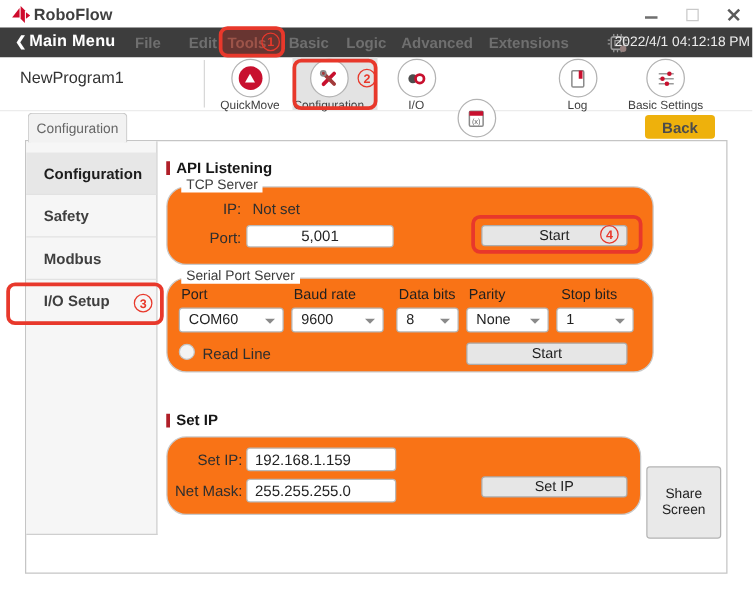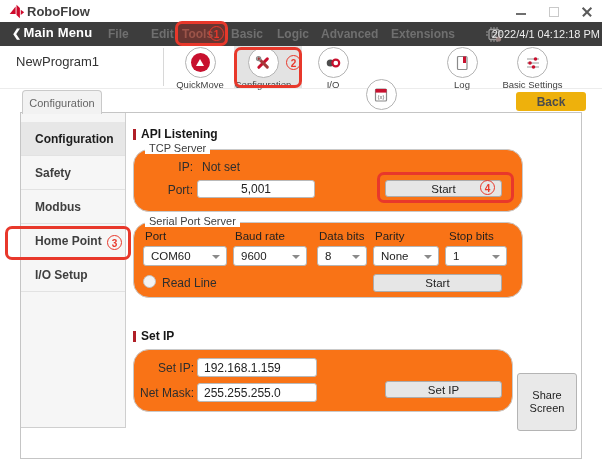--- a/index.html
+++ b/index.html
@@ -29,21 +29,21 @@
   .tool{top:47px;text-align:center;}
   .circ{width:29px;height:29px;border:1px solid #b3b3b3;border-radius:50%;margin:0 auto;
         background:#fff;display:flex;align-items:center;justify-content:center;}
   .tlabel{font-size:9.5px;color:#3f3f3f;margin-top:1px;white-space:nowrap;}
   .qm-inner{width:19px;height:19px;border-radius:50%;background:#c8102e;display:flex;align-items:center;justify-content:center;}
   .qm-tri{width:0;height:0;border-left:4px solid transparent;border-right:4px solid transparent;border-bottom:7px solid #fff;}
   
   .tab{left:22px;top:90px;width:80px;height:24px;background:#f2f2f2;border:1px solid #c9c9c9;
        border-bottom:none;border-radius:4px 4px 0 0;font-size:11px;color:#666;
        display:flex;align-items:center;justify-content:center;z-index:3;}
-  .backbtn{left:516px;top:92px;width:70px;height:19px;background:#eeb10c;border:none;border-radius:3px;
+  .backbtn{left:516px;top:92px;width:56px;height:19px;background:#eeb10c;border:none;border-radius:3px;
        font-size:12px;font-weight:bold;color:#4c4c4c;font-family:"Liberation Sans",sans-serif;z-index:3;}
   
   .panel{left:20px;top:112px;width:562px;height:347px;border:1.5px solid #c5c5c5;background:#fff;z-index:1;}
   .sidebar{left:21px;top:113px;width:105px;height:315px;background:#f6f6f6;
            border-right:1px solid #cfcfcf;border-bottom:1px solid #cfcfcf;z-index:2;padding-top:9px;}
   .sitem{position:relative;height:34px;line-height:34px;padding-left:14px;font-size:12px;
          font-weight:bold;color:#3f3f3f;border-bottom:1px solid #e2e2e2;cursor:pointer;box-sizing:border-box;}
   .sitem.first{background:#e7e7e7;color:#1d1d1d;}
   .sitem.active .selbar{position:absolute;left:0;top:0;width:4px;height:100%;background:#7b2a26;}
   
@@ -178,21 +178,20 @@
 
 <div class="abs tab">Configuration</div>
 <button class="abs backbtn">Back</button>
 
 <div class="abs panel"></div>
 
 <div class="abs sidebar">
   <div class="sitem first">Configuration</div>
   <div class="sitem">Safety</div>
   <div class="sitem">Modbus</div>
-  <div class="sitem">Home Point</div>
   <div class="sitem">I/O Setup</div>
 </div>
 
 <div class="abs sechead" style="left:133px;top:127px;">
   <span class="redbar"></span>
   <span>API Listening</span>
 </div>
 
 <div class="abs fieldset" style="left:133px;top:149px;width:390px;height:63px;">
   <span class="legend">TCP Server</span>

